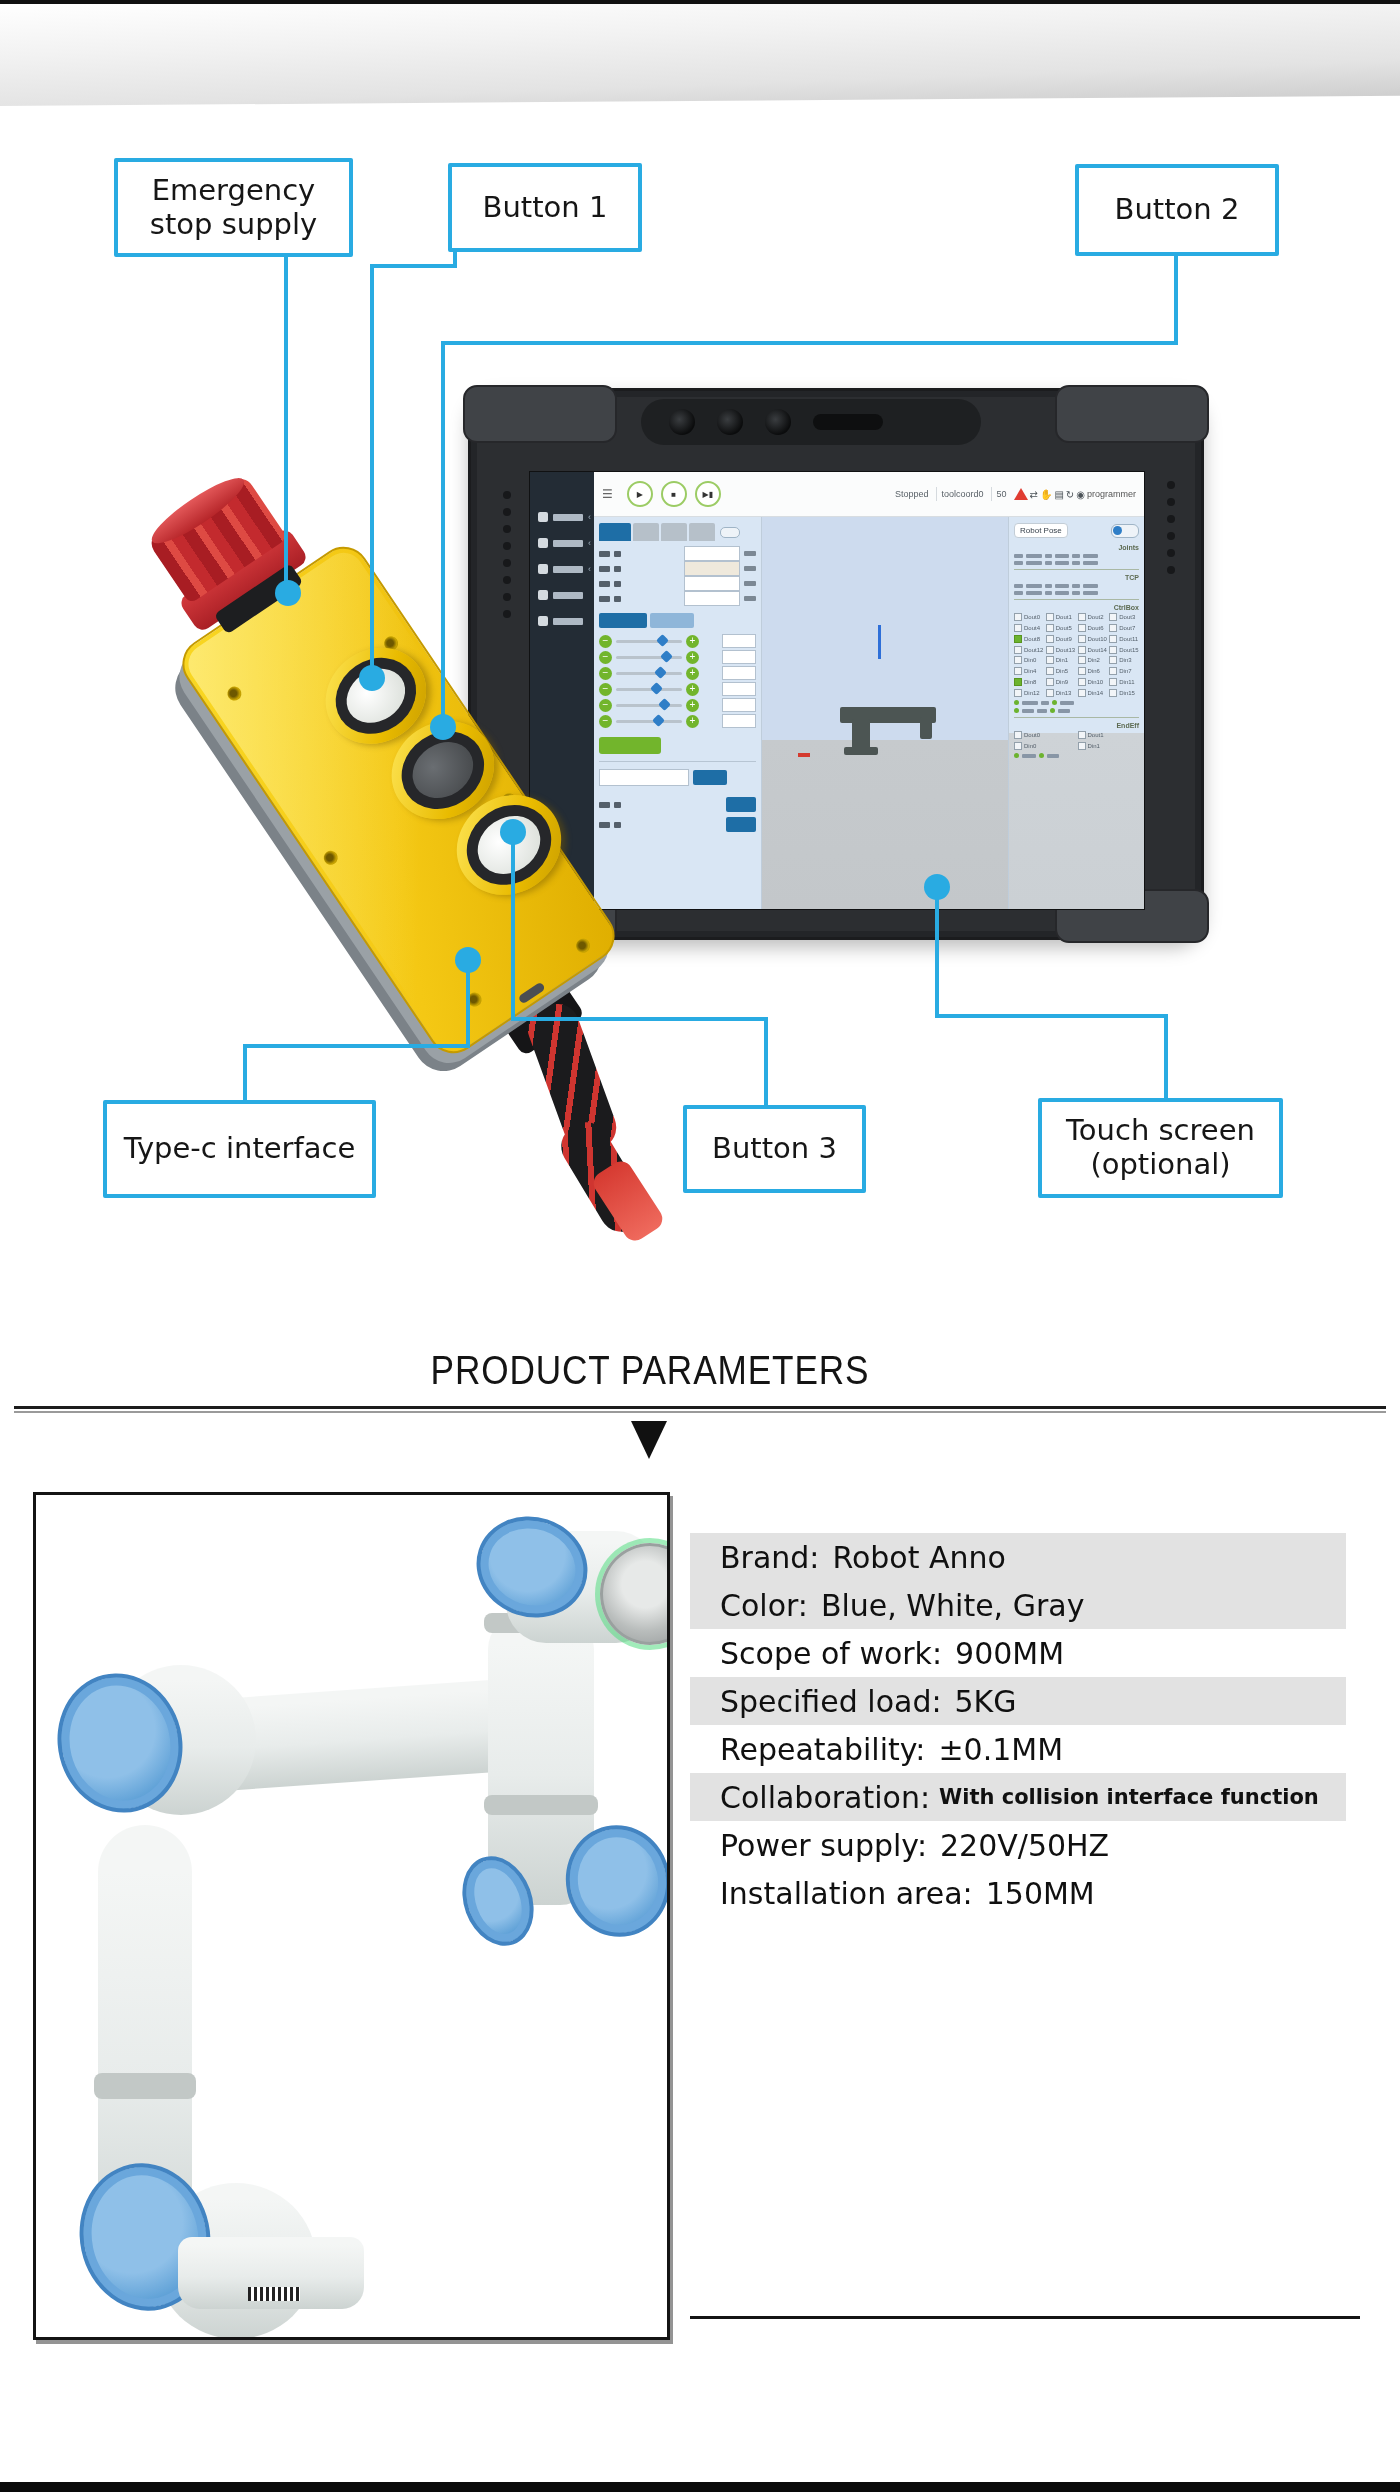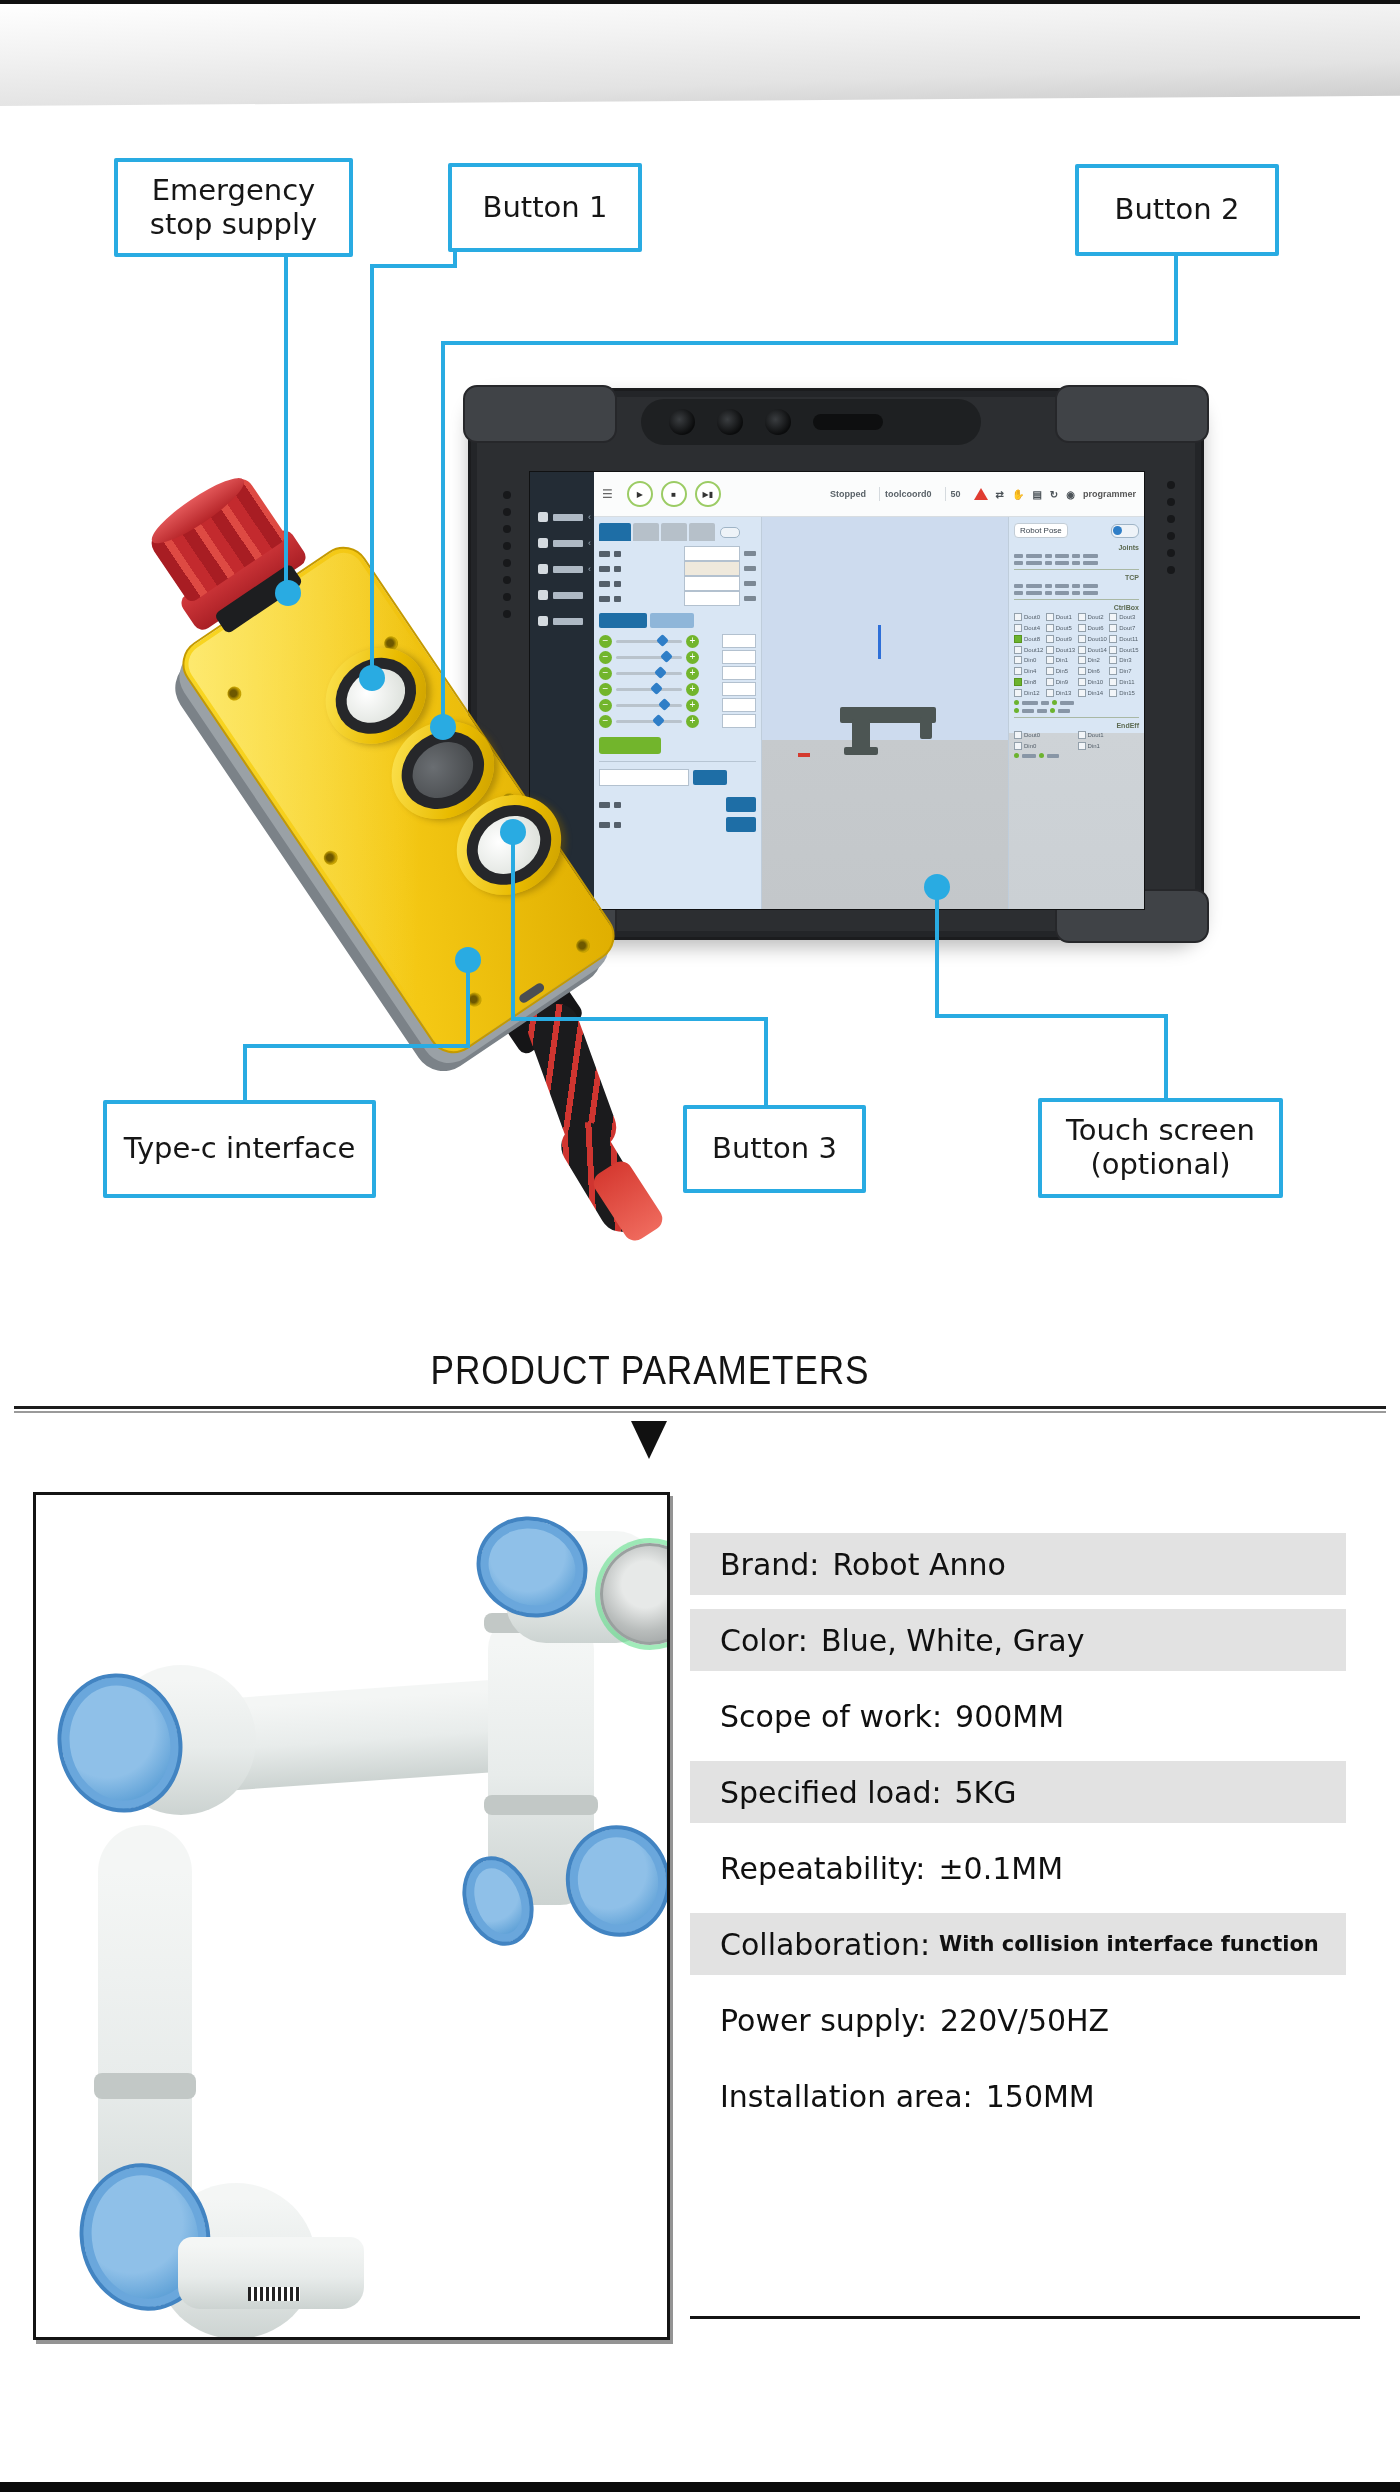--- a/index.html
+++ b/index.html
@@ -36,21 +36,21 @@
   .sb-item{display:flex;align-items:center;gap:5px;padding-left:8px;}
   .sb-ic{width:10px;height:10px;border-radius:2px;background:#e8edf2;opacity:.9;flex:none;}
   .sb-lb{width:30px;height:7px;background:#aeb9c4;border-radius:1px;flex:none;}
   .sb-ch{color:#9fb0bf;font-size:9px;line-height:7px;}
   .main{flex:1;display:flex;flex-direction:column;min-width:0;}
   .toolbar{height:44px;background:#fbfcfc;border-bottom:1px solid #d8dde1;display:flex;align-items:center;
     padding:0 8px;gap:8px;font-size:9px;color:#555;flex:none;}
   .tb-menu{font-size:12px;color:#666;margin-right:6px;}
   .cir-btn{width:22px;height:22px;border-radius:50%;border:2px solid #9ccc65;background:#fff;display:flex;
     align-items:center;justify-content:center;font-size:8px;color:#333;flex:none;}
-  .tb-right{margin-left:auto;display:flex;align-items:center;gap:8px;font-weight:bold;}
+  .tb-right{margin-left:auto;display:flex;align-items:center;gap:2px;}
   .chip{padding:2px 5px;border-left:1px solid #d5dade;color:#5a6268;white-space:nowrap;}
   .warn-tri{width:0;height:0;border-left:7px solid transparent;border-right:7px solid transparent;
     border-bottom:12px solid #e03c31;position:relative;}
   .tb-ic{color:#4c5358;font-size:10px;}
   .content{flex:1;display:flex;min-height:0;}
 
   .lp{width:168px;background:#d9e6f4;border-right:1px solid #bfcddb;padding:6px 5px;box-sizing:border-box;
      display:flex;flex-direction:column;gap:5px;flex:none;}
   .tabs{display:flex;gap:2px;align-items:center;}
   .tab{height:18px;border-radius:2px 2px 0 0;}
@@ -149,21 +149,21 @@
   .tube{background:linear-gradient(180deg,#f4f6f5 10%,#e8eceb 55%,#ccd3d1 100%);border-radius:48px;}
   .bluecap{border-radius:50%;background:radial-gradient(circle at 42% 38%,#8fc0e8 0 45%,#62a3d8 70%,#3f7fbe 100%);
     border:4px solid #4284c2;box-shadow:inset 0 0 0 8px #6aa7dc;}
   .ringband{background:#c2c8c6;border-radius:8px;}
   .flange{border-radius:50%;background:radial-gradient(circle at 45% 40%,#e7e9e8 0 30%,#b9bdbc 60%,#8f9494 100%);
     border:3px solid #9aa09f;box-shadow:0 0 0 5px rgba(84,220,130,.55);}
   .barcode{background:repeating-linear-gradient(90deg,#222 0 3px,#fff 3px 6px);}
 
   
   .spec-list{position:absolute;left:690px;top:1533px;width:656px;}
-  .spec-row{height:62px;margin-bottom:14px;display:flex;align-items:center;padding-left:30px;box-sizing:border-box;
+  .spec-row{height:48px;display:flex;align-items:center;padding-left:30px;box-sizing:border-box;
     font-family:"DejaVu Sans","Liberation Sans",sans-serif;font-size:30px;color:#101010;}
   .spec-row.shaded{background:#e2e2e2;}
   .spec-value{margin-left:13px;}
   .spec-value.small{font-size:21px;font-weight:bold;margin-left:9px;}
   .spec-underline{position:absolute;left:690px;top:2316px;width:670px;height:3px;background:#141414;}
 
   .footer-bar{position:absolute;left:0;top:2482px;width:100%;height:10px;background:#0a0a0a;}
 </style>
 </head>
 <body>

